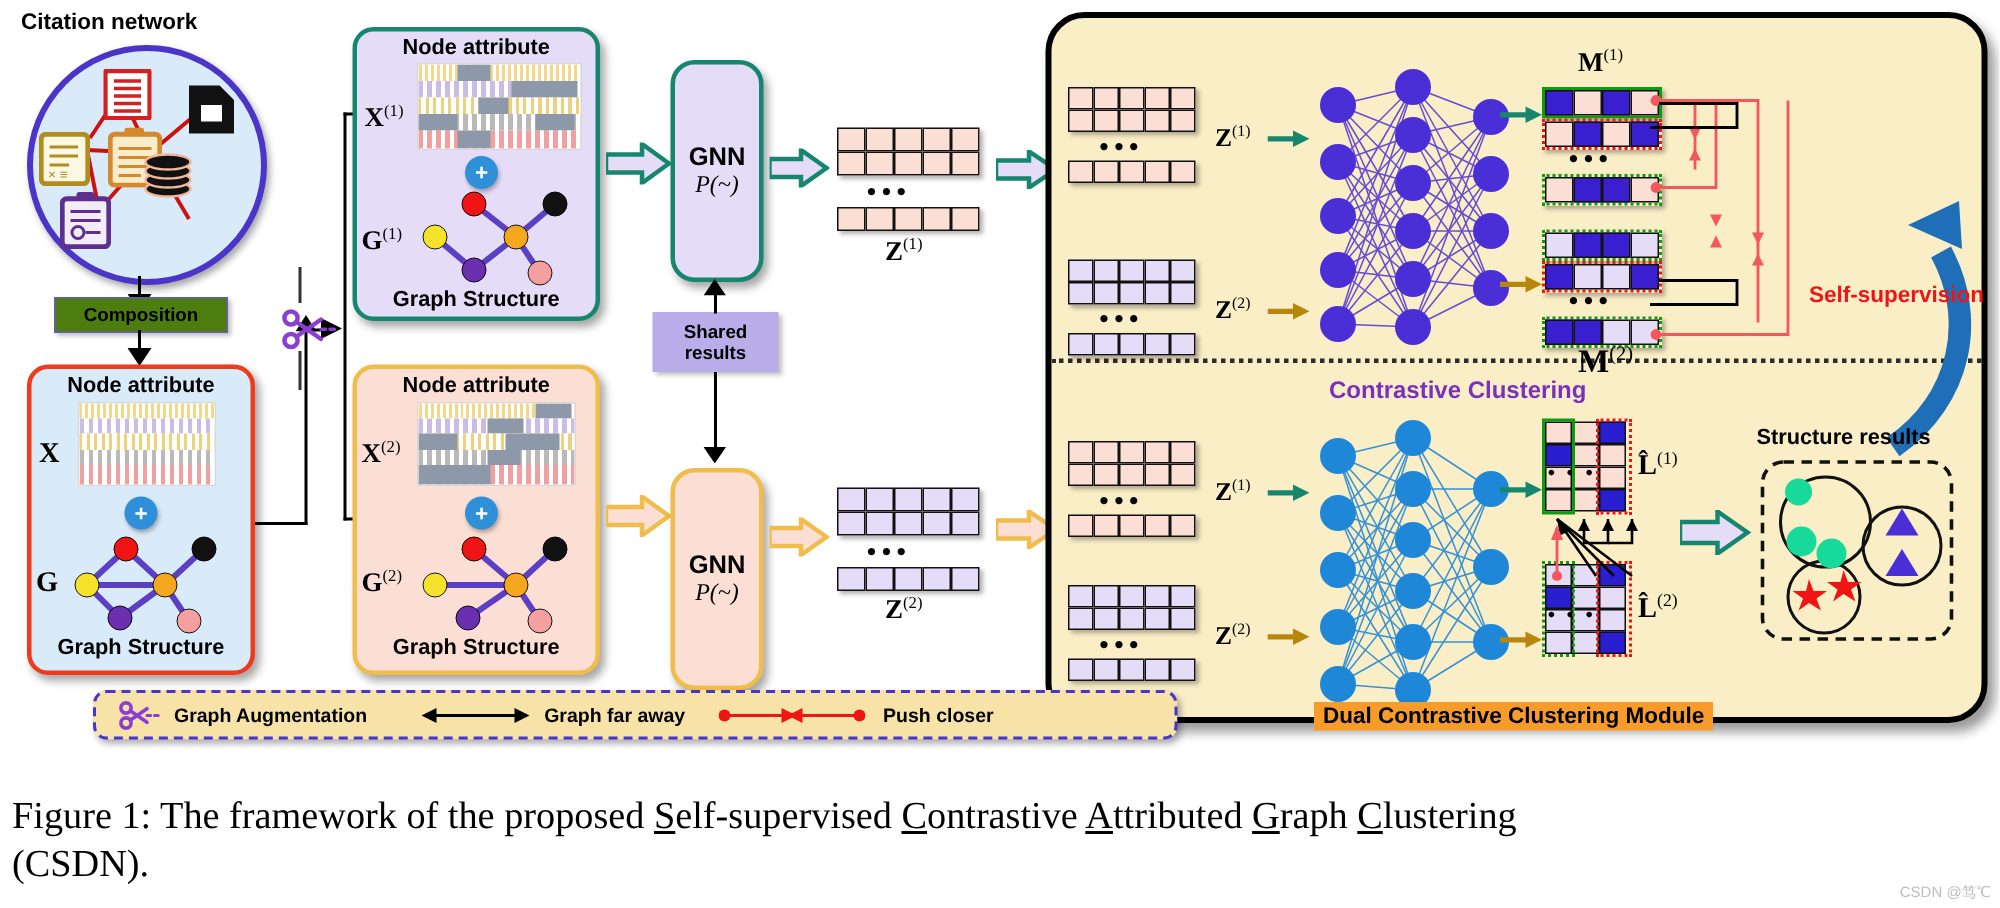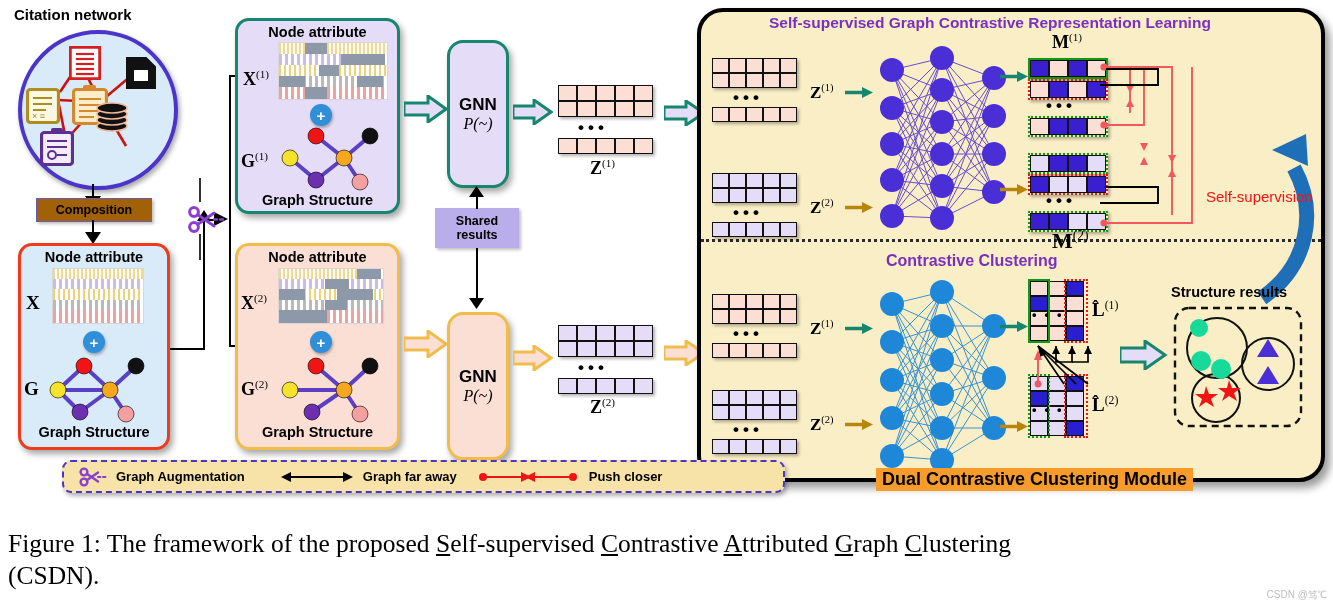--- a/index.html
+++ b/index.html
@@ -23,21 +23,21 @@
 
   
   .attrmat{position:absolute;background:#fff;overflow:hidden;border:1px solid #d8d8d8;}
   .attrmat i{position:absolute;display:block;}
 
   
   .plus{position:absolute;border-radius:50%;background:#2f8fd8;color:#fff;font-weight:bold;
         display:flex;align-items:center;justify-content:center;box-shadow:1px 2px 3px rgba(0,0,0,.3);}
 
   
-  .compbox{position:absolute;background:#a16207;border:1px solid #6b5bb8;display:flex;
+  .compbox{position:absolute;background:#4d7c0f;border:1px solid #6b5bb8;display:flex;
            align-items:center;justify-content:center;font-weight:bold;font-size:12.5px;
            box-shadow:2px 2px 3px rgba(0,0,0,.25);}
 
   
   .gnnbox{position:absolute;box-sizing:border-box;border-radius:16px;display:flex;flex-direction:column;
           align-items:center;justify-content:center;box-shadow:3px 4px 6px rgba(0,0,0,.35);}
   .gnnbox .g1{font-weight:bold;font-size:17px;}
   .gnnbox .g2{font-family:"Liberation Serif",serif;font-size:16px;font-style:italic;}
 
   
@@ -61,23 +61,23 @@
 
   
   .legend{position:absolute;box-sizing:border-box;background:#f7e3a8;border:2.5px dashed #4b34c9;
           border-radius:9px;display:flex;align-items:center;box-shadow:2px 3px 4px rgba(0,0,0,.3);}
 
   .caption{position:absolute;left:8px;top:528px;width:1320px;font-family:"Liberation Serif",serif;
            font-size:25.5px;color:#000;line-height:1.26;}
   .caption u{text-decoration:underline;}
   .wm{position:absolute;right:6px;bottom:3px;color:#bdbdbd;font-size:10px;font-family:"Liberation Sans",sans-serif;}
 
-  .dclabel{position:absolute;background:#f79c2a;font-weight:bold;font-size:18px;color:#000;
+  .dclabel{position:absolute;background:#f79c2a;font-weight:bold;font-size:15px;color:#000;
            padding:1px 6px;white-space:nowrap;}
-  .selfsup{position:absolute;color:#f01414;font-weight:normal;font-size:15px;white-space:nowrap;}
+  .selfsup{position:absolute;color:#f01414;font-weight:bold;font-size:15px;white-space:nowrap;}
 </style>
 </head>
 <body>
 
 <div class="fig">
 
   <div class="lbl abs" style="left:14px;top:6px;font-size:15px;">Citation network</div>
 
   <div class="circle-net abs" style="left:18px;top:30px;"></div>
 
@@ -386,21 +386,20 @@
   <svg class="abs" style="left:664px;top:100px;" width="42" height="26">
     <polygon points="0,7 22,7 22,1 40,13 22,25 22,19 0,19" fill="#e5ddf7" stroke="#16876e" stroke-width="3"></polygon>
   </svg>
   <svg class="abs" style="left:664px;top:340px;" width="42" height="26">
     <polygon points="0,7 22,7 22,1 40,13 22,25 22,19 0,19" fill="#fbdfd4" stroke="#f0bd4d" stroke-width="3"></polygon>
   </svg>
 
   <div class="bigbox" style="left:697px;top:8px;width:628px;height:474px;"></div>
   <div class="divider" style="left:701px;top:239px;width:620px;"></div>
 
-  <div class="sectitle" style="left:769px;top:14px;font-size:15.5px;">Self-supervised Graph Contrastive Representation Learning</div>
   <div class="sectitle" style="left:886px;top:252px;font-size:16px;">Contrastive Clustering</div>
 
   <div class="mrow" style="left:712px;top:58px;">
     <span style="width:17px;height:15px;background:#fbdfd4;"></span>
       <span style="width:17px;height:15px;background:#fbdfd4;"></span>
       <span style="width:17px;height:15px;background:#fbdfd4;"></span>
       <span style="width:17px;height:15px;background:#fbdfd4;"></span>
       <span style="width:17px;height:15px;background:#fbdfd4;"></span>
   </div>
   <div class="mrow" style="left:712px;top:73px;">

